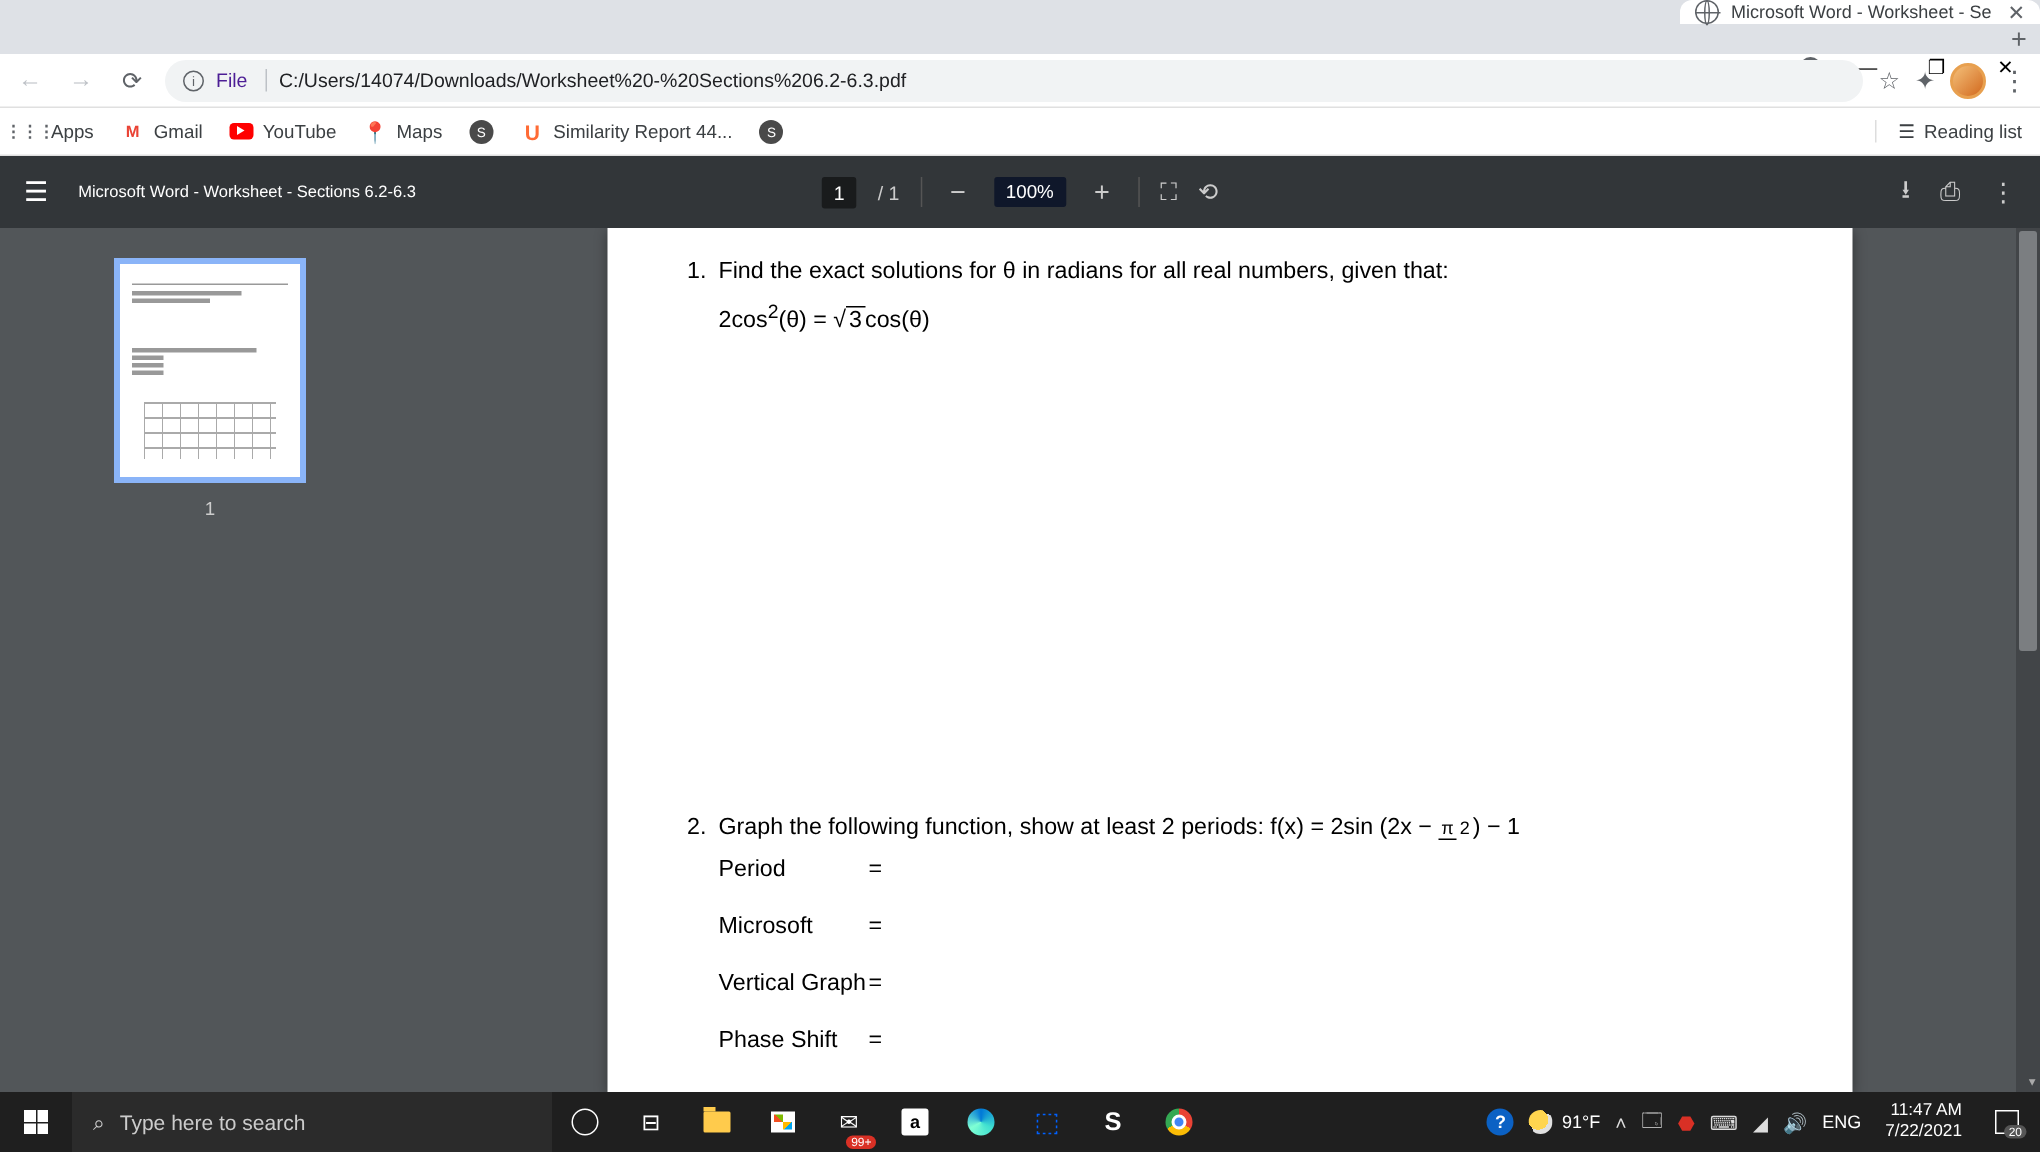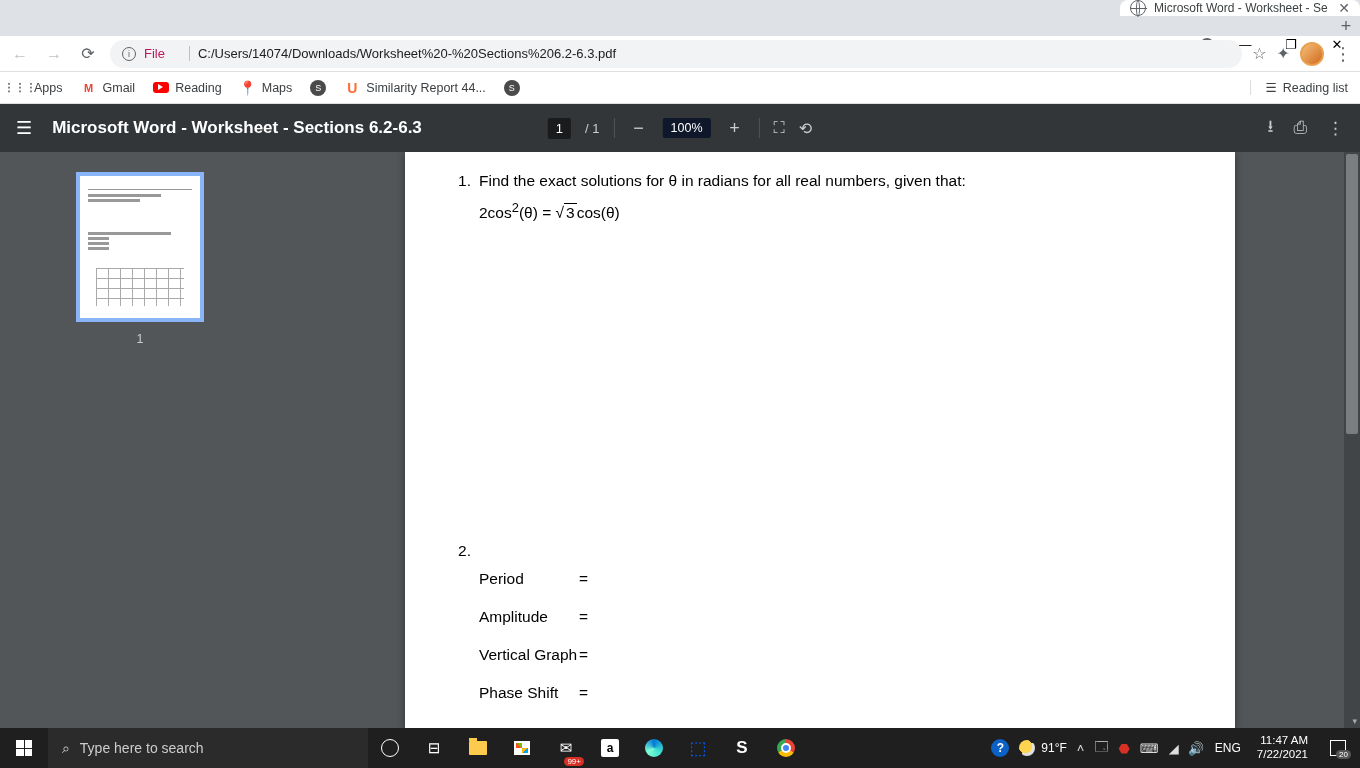--- a/index.html
+++ b/index.html
@@ -17,21 +17,21 @@
 .win-controls { margin-left: auto; display: flex; height: 36px; }
 .win-controls div { width: 46px; display: flex; align-items: center; justify-content: center; color: #000; font-size: 13px; }
 .win-controls .dot { width: 14px; height: 14px; background: #5f6368; border-radius: 50%; margin-right: 8px; align-self: center; }
 
 
 .addr-row { height: 36px; background: #fff; display: flex; align-items: center; padding: 0 8px; gap: 10px; border-bottom: 1px solid #e0e0e0; }
 .nav-icon { color: #5f6368; font-size: 16px; width: 24px; text-align: center; }
 .nav-icon.disabled { color: #bdc1c6; }
 .url-box { flex: 1; height: 28px; background: #f1f3f4; border-radius: 14px; display: flex; align-items: center; padding: 0 12px; font-size: 13px; color: #202124; gap: 8px; }
 .url-box .info { width: 14px; height: 14px; border: 1.2px solid #5f6368; border-radius: 50%; display: flex; align-items: center; justify-content: center; font-size: 9px; color: #5f6368; }
-.url-box .file-lbl { color: #be185d; border-right: 1px solid #bdc1c6; padding-right: 24px; }
+.url-box .file-lbl { color: #4c1d95; border-right: 1px solid #bdc1c6; padding-right: 12px; }
 .url-box .url-text { color: #202124; }
 .star { color: #5f6368; font-size: 16px; }
 .puzzle { color: #5f6368; font-size: 16px; }
 .avatar { width: 24px; height: 24px; border-radius: 50%; background: linear-gradient(135deg,#f4c07a,#d2691e); border: 2px solid #e8a04f; }
 .kebab { color: #5f6368; font-size: 18px; }
 
 
 .bm-bar { height: 32px; background: #fff; display: flex; align-items: center; padding: 0 12px; gap: 18px; font-size: 12.5px; color: #3c4043; border-bottom: 1px solid #e0e0e0; }
 .bm-item { display: flex; align-items: center; gap: 6px; cursor: pointer; }
 .bm-icon { width: 16px; height: 16px; display: inline-flex; align-items: center; justify-content: center; font-size: 11px; font-weight: bold; }
@@ -40,21 +40,21 @@
 .bm-yt { width: 16px; height: 11px; background: #ff0000; border-radius: 3px; position: relative; }
 .bm-yt::after { content: ""; position: absolute; left: 5px; top: 2px; border-left: 5px solid #fff; border-top: 3.5px solid transparent; border-bottom: 3.5px solid transparent; }
 .bm-maps { color: #34a853; font-size: 14px; }
 .bm-circle { width: 16px; height: 16px; background: #4a4a4a; border-radius: 50%; display: flex; align-items: center; justify-content: center; color: #fff; font-size: 9px; }
 .bm-u { color: #ff6b35; font-weight: bold; font-size: 14px; }
 .reading-list { margin-left: auto; display: flex; align-items: center; gap: 6px; border-left: 1px solid #ddd; padding-left: 14px; }
 
 
 .pdf-toolbar { height: 48px; background: #323639; display: flex; align-items: center; padding: 0 16px; color: #fff; font-size: 13px; }
 .hamburger { font-size: 18px; margin-right: 20px; cursor: pointer; }
-.pdf-title { font-weight: 700; font-size: 17px; }
+.pdf-title { font-weight: 400; font-size: 11px; }
 .pdf-center { position: absolute; left: 50%; transform: translateX(-50%); display: flex; align-items: center; gap: 14px; }
 .page-box { background: #191b1c; padding: 3px 8px; border-radius: 2px; font-size: 13px; }
 .page-total { color: #ccc; }
 .divider { width: 1px; height: 20px; background: #555; }
 .zoom-btn { font-size: 18px; color: #ccc; cursor: pointer; width: 20px; text-align: center; }
 .zoom-box { background: #0f172a; padding: 3px 8px; border-radius: 2px; font-size: 12.5px; }
 .fit-icon, .rotate-icon { font-size: 16px; color: #ccc; cursor: pointer; }
 .pdf-right { margin-left: auto; display: flex; align-items: center; gap: 20px; color: #ccc; font-size: 17px; }
 
 
@@ -145,21 +145,21 @@
   <div class="bm-item">
       <span class="bm-icon bm-apps">⋮⋮⋮</span>
       <span>Apps</span>
     </div>
   <div class="bm-item">
       <span class="bm-icon bm-gmail">M</span>
       <span>Gmail</span>
     </div>
   <div class="bm-item">
       <span class="bm-yt"></span>
-      <span>Reading</span>
+      <span>YouTube</span>
     </div>
   <div class="bm-item">
       <span class="bm-icon bm-maps">📍</span>
       <span>Maps</span>
     </div>
   <div class="bm-item">
       <span class="bm-circle">S</span>
     </div>
   <div class="bm-item">
       <span class="bm-icon bm-u">U</span>
@@ -215,24 +215,27 @@
       <div class="problem">
         <span class="num">1.</span>
         <span>Find the exact solutions for θ in radians for all real numbers, given that:</span>
       </div>
       <div class="eq">
         <span>2cos</span><sup>2</sup><span>(θ) = </span>√<span class="sqrt">3</span><span>cos(θ)</span>
       </div>
 
       <div class="problem">
         <span class="num">2.</span>
+        <span>
+          <span>Graph the following function, show at least 2 periods: f(x) = 2sin (2x − </span><span class="frac"><span class="n">π</span><span class="d">2</span></span><span>) − 1</span>
+        </span>
       </div>
       <div class="proplist">
         <div><span class="lbl">Period</span><span>=</span></div>
-        <div><span class="lbl">Amplitude</span><span>=</span></div>
+        <div><span class="lbl">Microsoft</span><span>=</span></div>
         <div><span class="lbl">Vertical Graph</span><span>=</span></div>
         <div><span class="lbl">Phase Shift</span><span>=</span></div>
       </div>
     </div>
     <div class="scrollbar-v">
       <span class="scroll-arrow" style="top:2px;">▴</span>
       <div class="scroll-thumb-v"></div>
       <span class="scroll-arrow" style="bottom:2px;">▾</span>
     </div>
   </div>

